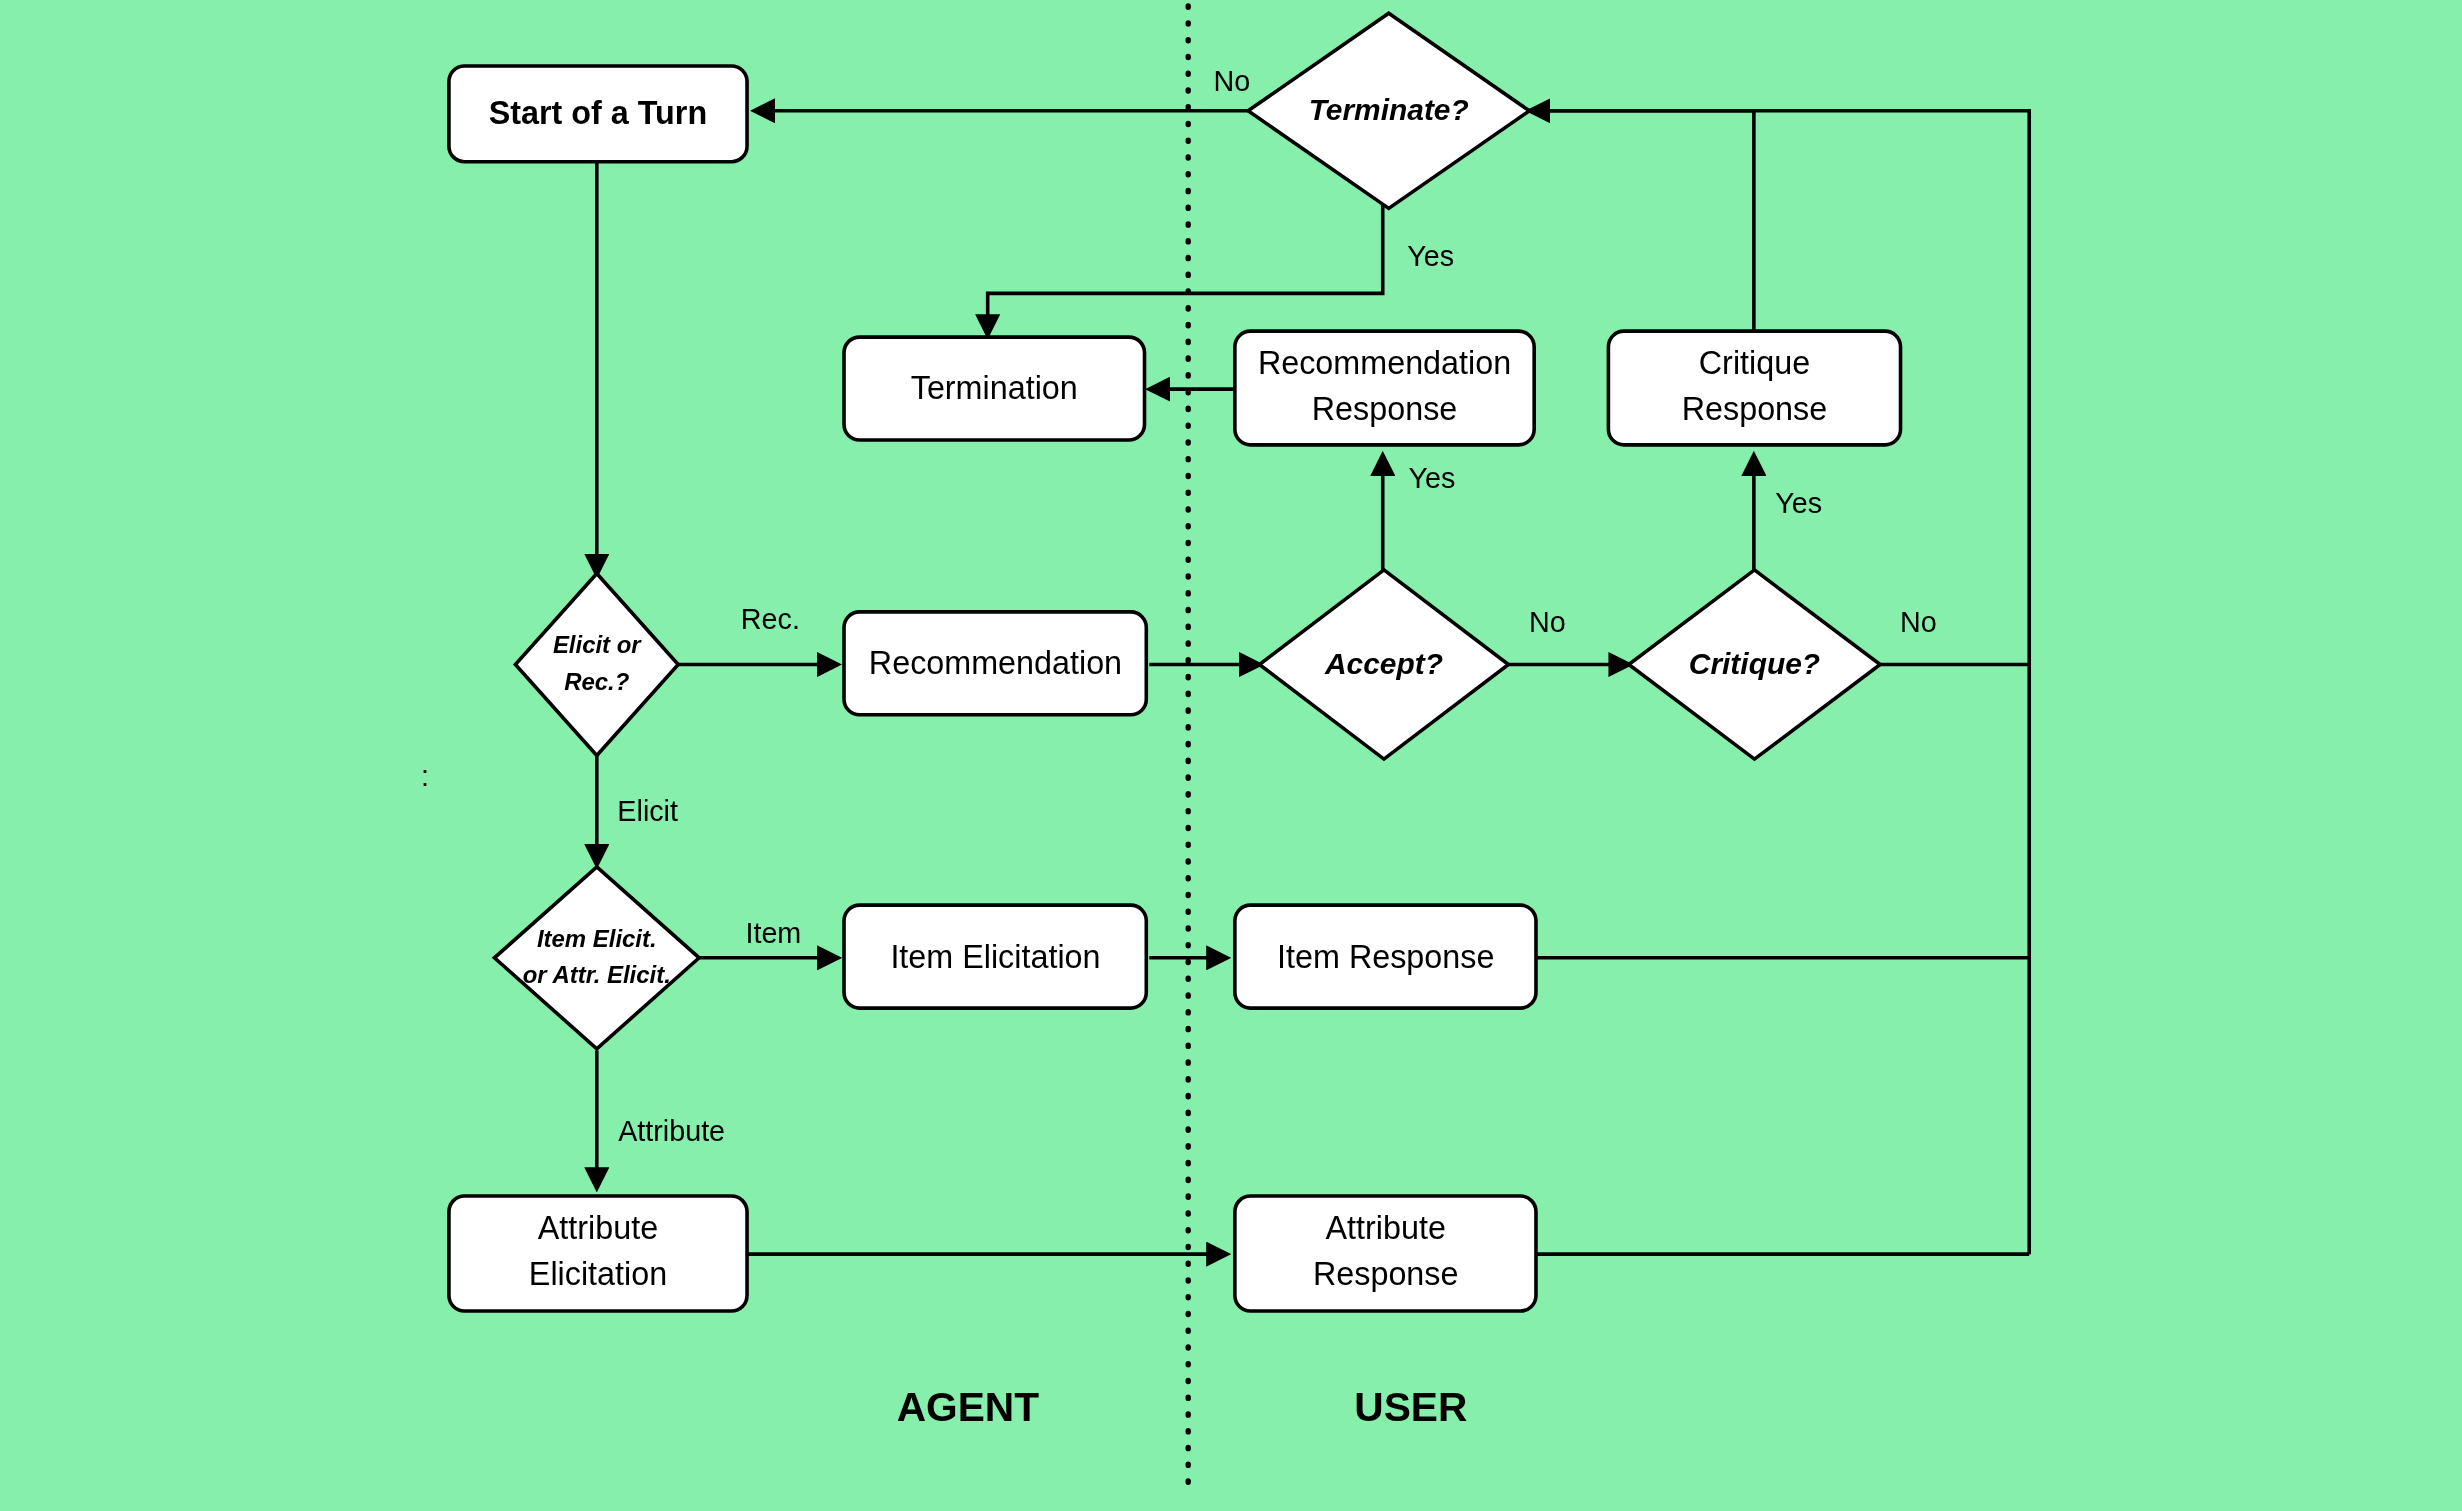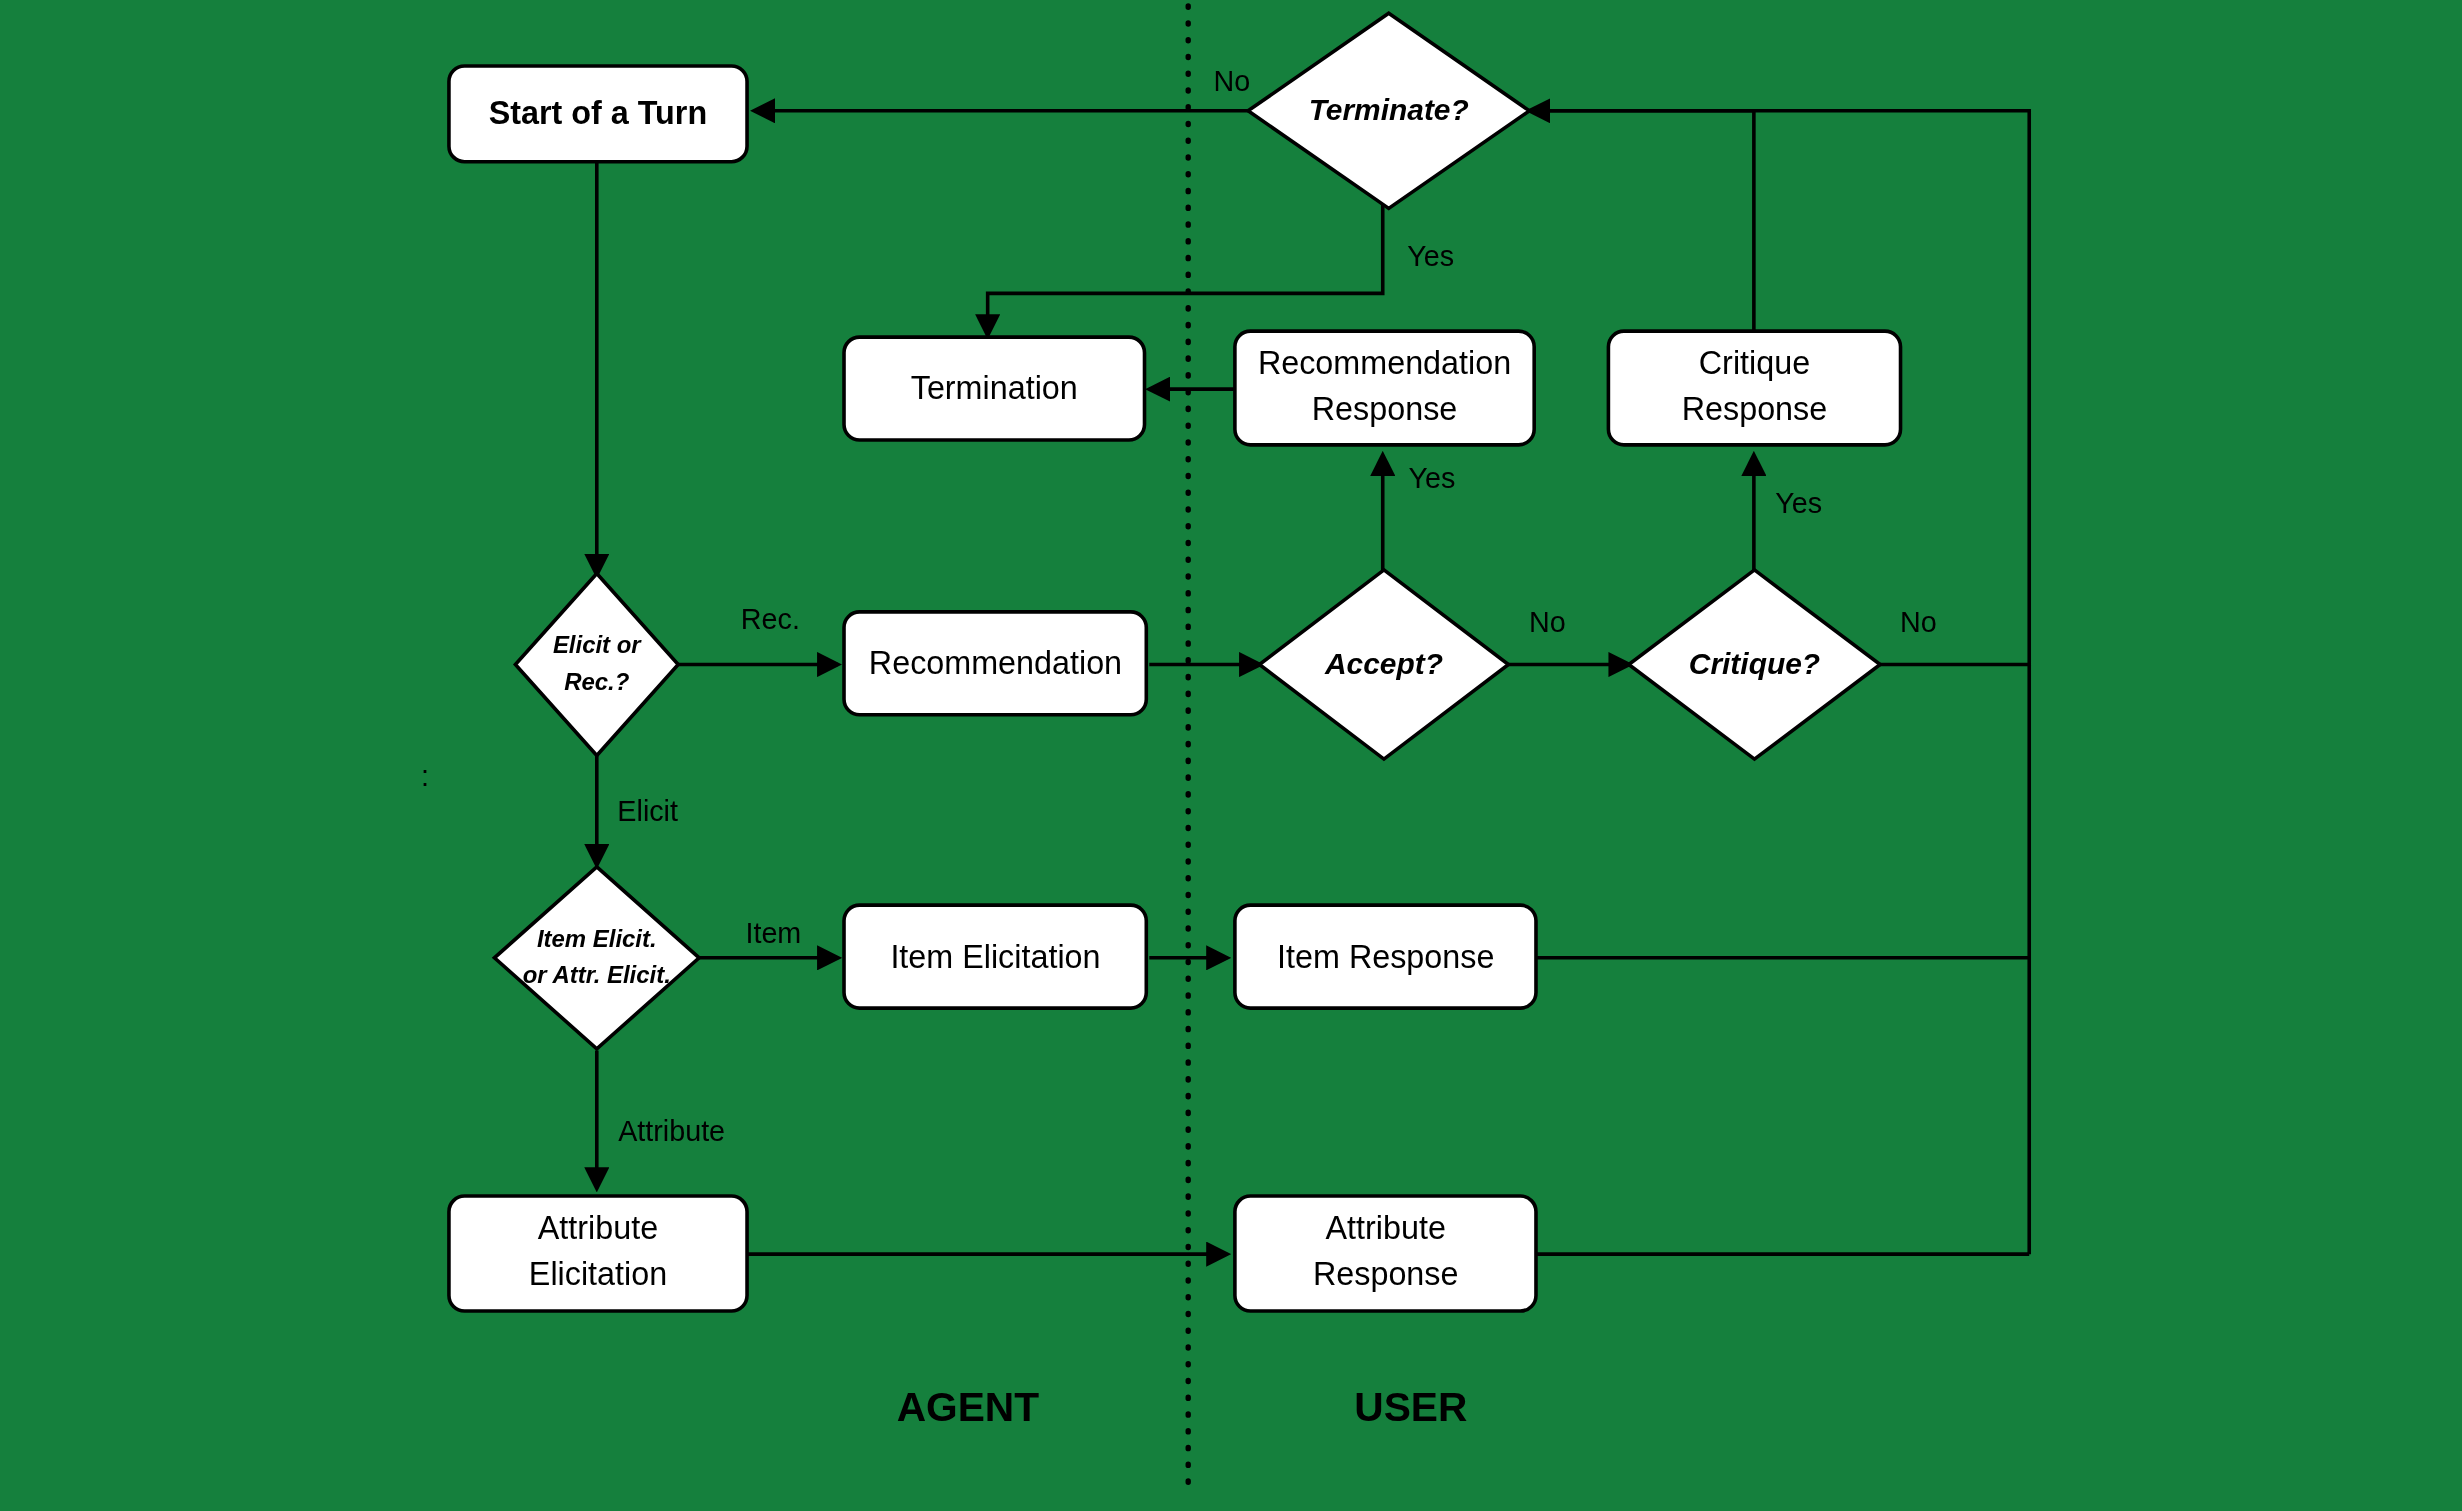--- a/index.html
+++ b/index.html
@@ -7,21 +7,21 @@
     padding: 0;
     background: #ffffff;
   }
   body {
     font-family: "Liberation Sans", sans-serif;
   }
   #canvas {
     position: relative;
     width: 2462px;
     height: 1511px;
-    background: #15803d;
+    background: #86efac;
     overflow: hidden;
   }
   svg.diagram {
     position: absolute;
     left: 0;
     top: 0;
     width: 2462px;
     height: 1511px;
   }
   .node-rect {

